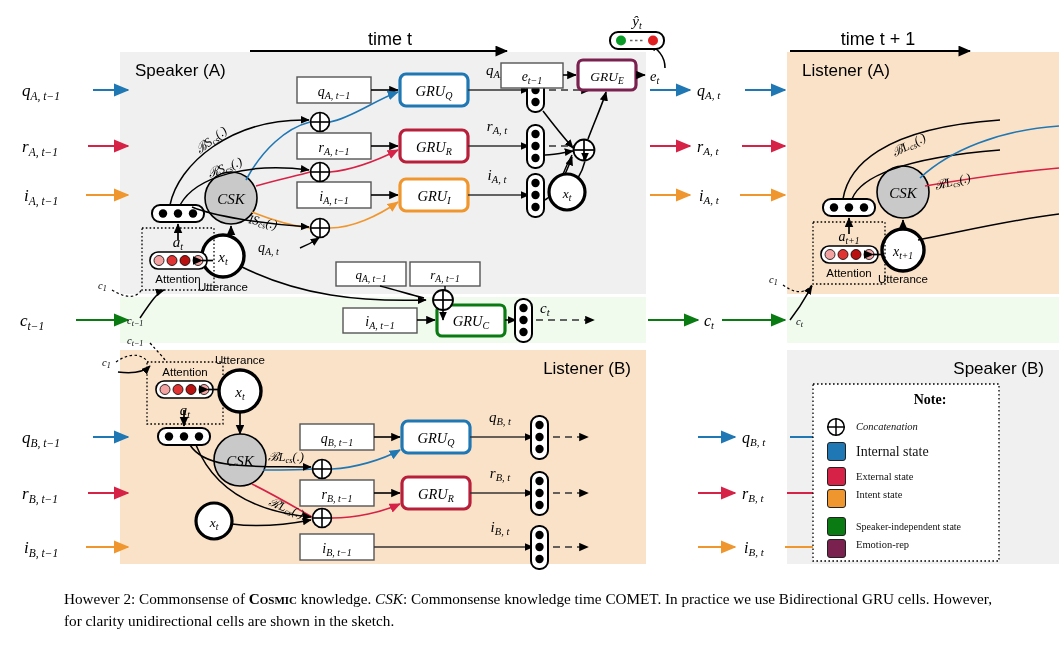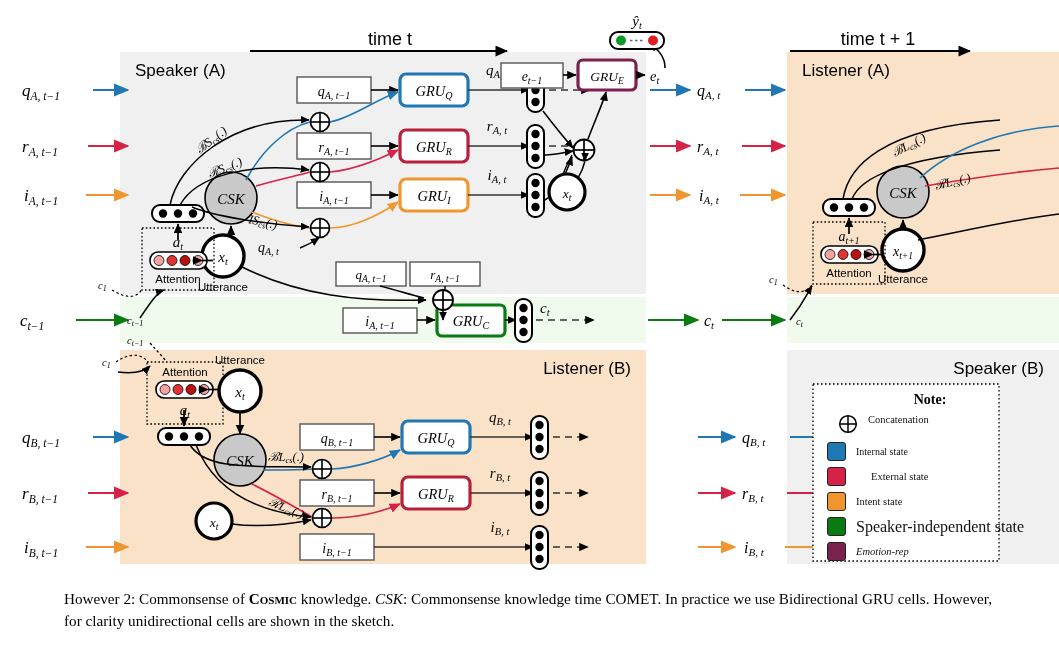--- a/index.html
+++ b/index.html
@@ -510,55 +510,55 @@
   <path d="M232,524 C262,528 290,524 311,520" fill="none" stroke="#000" stroke-width="1.5" marker-end="url(#ah-black-sm)"></path>
 
   <g>
     <rect x="813" y="384" width="186" height="177" fill="#fff" stroke="#000" stroke-width="1.3" stroke-dasharray="1.6,2.4"></rect>
   </g>
 </svg>
 
 <div id="legend" style="position:absolute; left:813px; top:384px; width:186px; height:177px; font-family:'Liberation Serif', serif;">
   <div style="text-align:center; font-weight:bold; font-size:14px; margin-top:8px;margin-left:48px;">Note:</div>
   <div id="legend-rows" style="margin-top:6px;">
-        <div style="display: flex; align-items: flex-start; height: 25px; padding-left: 22px;">
+        <div style="display: flex; align-items: center; height: 25px; padding-left: 10px; font-style: italic;">
           <span style="width: 26px; display: inline-flex; align-items: center; justify-content: center; flex: 0 0 26px;">
             <svg width="20" height="20" viewBox="0 0 20 20">
               <circle cx="10" cy="10" r="8.3" fill="#fff" stroke="#000" stroke-width="1.5"></circle>
               <line x1="1.7" y1="10" x2="18.3" y2="10" stroke="#000" stroke-width="1.5"></line>
               <line x1="10" y1="1.7" x2="10" y2="18.3" stroke="#000" stroke-width="1.5"></line>
             </svg>
           </span>
           <span style="font-size: 10.5px; color: rgb(17, 17, 17); margin-left: 7px; white-space: nowrap;">Concatenation</span>
         </div>
         <div style="display: flex; align-items: center; height: 25px; padding-left: 10px;">
           <span style="width: 26px; display: inline-flex; align-items: center; justify-content: center; flex: 0 0 26px;">
             <span style="display:block;width:17px;height:17px;border-radius:3px;background:#1f77b4;border:1px solid #222;"></span>
           </span>
-          <span style="font-size: 10px; color: rgb(17, 17, 17); margin-left: 7px; white-space: nowrap;">Internal state</span>
+          <span style="font-size: 14px; color: rgb(17, 17, 17); margin-left: 7px; white-space: nowrap;">Internal state</span>
         </div>
         <div style="display: flex; align-items: center; height: 25px; padding-left: 10px;">
           <span style="width: 26px; display: inline-flex; align-items: center; justify-content: center; flex: 0 0 26px;">
             <span style="display:block;width:17px;height:17px;border-radius:3px;background:#d62246;border:1px solid #222;"></span>
           </span>
-          <span style="font-size: 10.5px; color: rgb(17, 17, 17); margin-left: 22px; white-space: nowrap;">External state</span>
+          <span style="font-size: 10.5px; color: rgb(17, 17, 17); margin-left: 7px; white-space: nowrap;">External state</span>
         </div>
-        <div style="display: flex; align-items: center; height: 25px; padding-left: 10px;">
+        <div style="display: flex; align-items: flex-start; height: 25px; padding-left: 10px;">
           <span style="width: 26px; display: inline-flex; align-items: center; justify-content: center; flex: 0 0 26px;">
             <span style="display:block;width:17px;height:17px;border-radius:3px;background:#f0962e;border:1px solid #222;"></span>
           </span>
           <span style="font-size: 10.5px; color: rgb(17, 17, 17); margin-left: 7px; white-space: nowrap;">Intent state</span>
         </div>
         <div style="display: flex; align-items: center; height: 25px; padding-left: 10px;">
           <span style="width: 26px; display: inline-flex; align-items: center; justify-content: center; flex: 0 0 26px;">
             <span style="display:block;width:17px;height:17px;border-radius:3px;background:#0a7a12;border:1px solid #222;"></span>
           </span>
-          <span style="font-size: 16px; color: rgb(17, 17, 17); margin-left: 7px; white-space: nowrap;">Speaker-independent state</span>
+          <span style="font-size: 10px; color: rgb(17, 17, 17); margin-left: 7px; white-space: nowrap;">Speaker-independent state</span>
         </div>
-        <div style="display: flex; align-items: center; height: 25px; padding-left: 10px; font-style: italic;">
+        <div style="display: flex; align-items: flex-start; height: 25px; padding-left: 10px;">
           <span style="width: 26px; display: inline-flex; align-items: center; justify-content: center; flex: 0 0 26px;">
             <span style="display:block;width:17px;height:17px;border-radius:3px;background:#7b2150;border:1px solid #222;"></span>
           </span>
           <span style="font-size: 10.5px; color: rgb(17, 17, 17); margin-left: 7px; white-space: nowrap;">Emotion-rep</span>
         </div>
       </div>
 </div>
 
 <div class="cap">
   <span>However 2:</span><span> Commonsense of </span><span class="sc">Cosmic</span><span> knowledge. </span><span class="it">CSK</span><span>: Commonsense knowledge time COMET. In practice we use</span>

